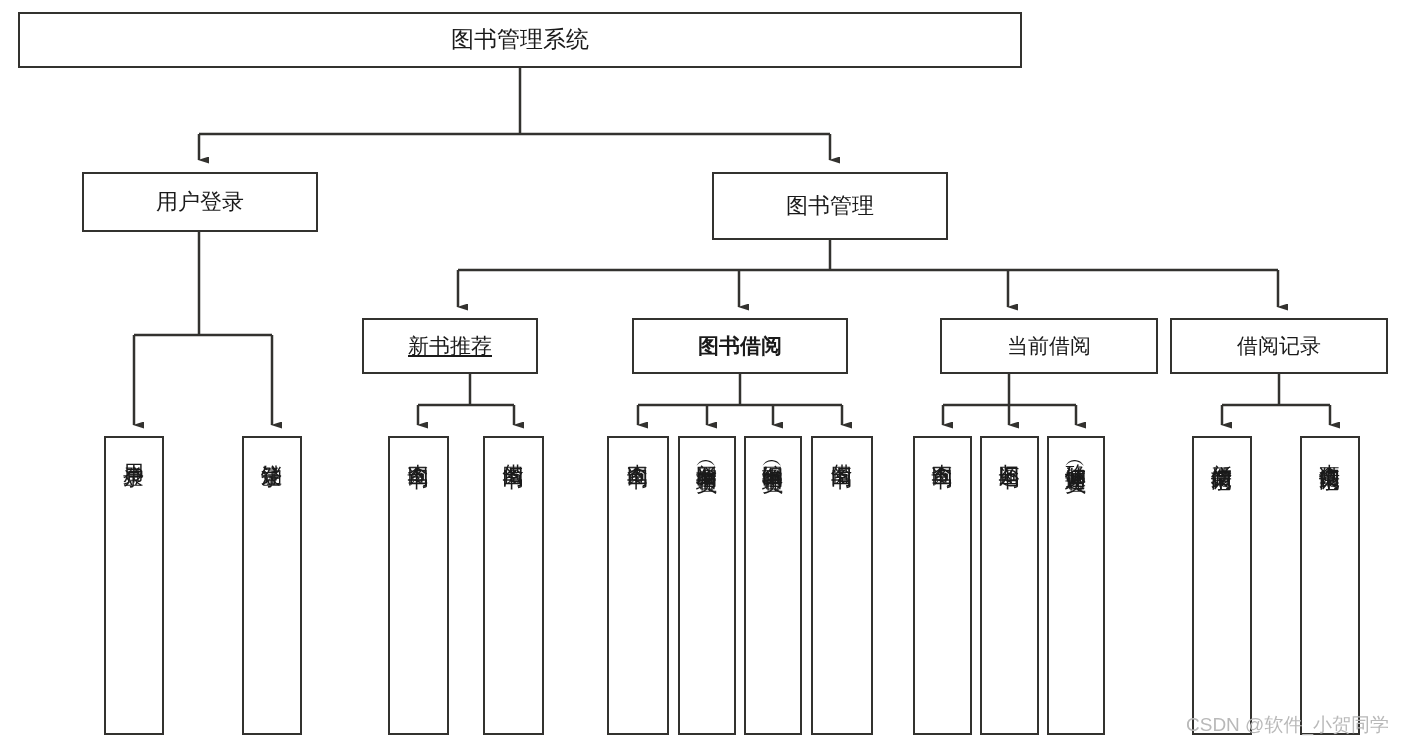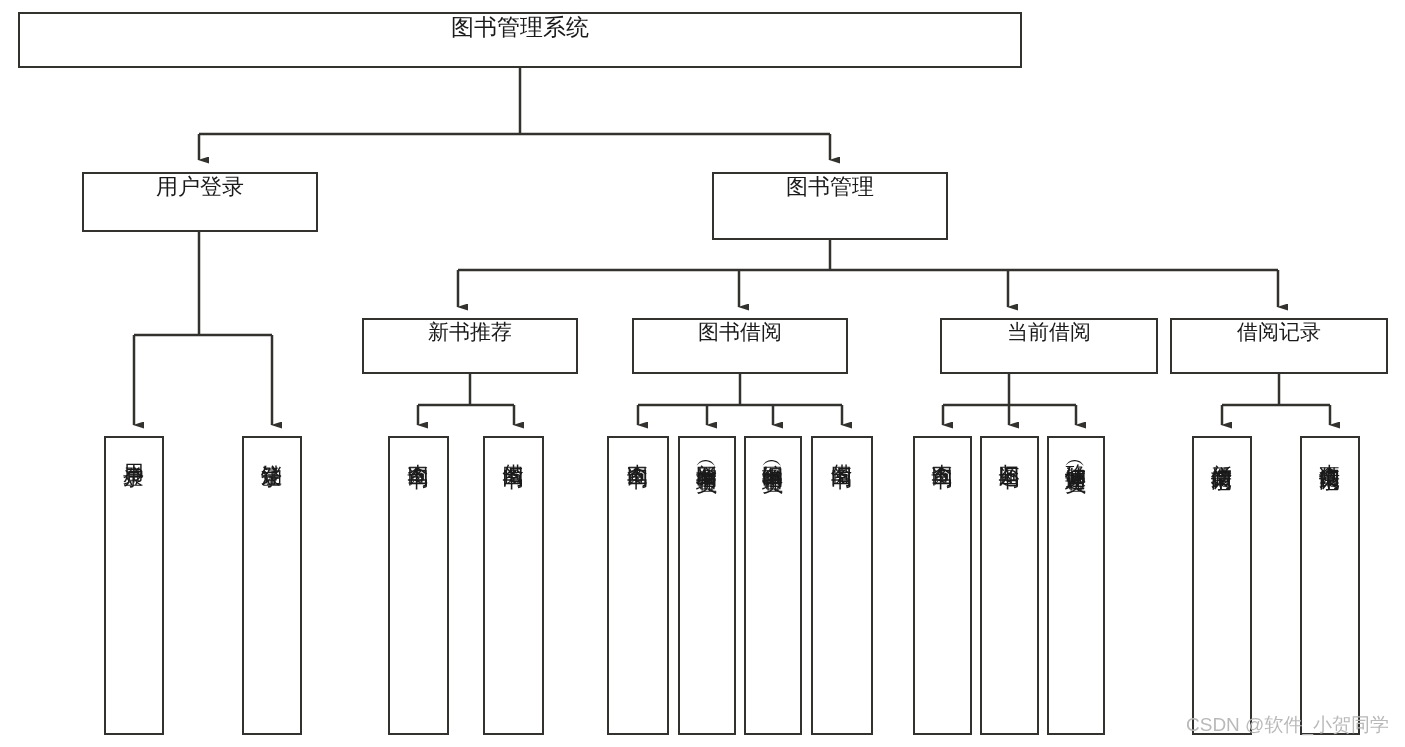--- a/index.html
+++ b/index.html
@@ -16,21 +16,21 @@
     height: 747px;
     background: #ffffff;
     overflow: hidden;
   }
   .node {
     position: absolute;
     box-sizing: border-box;
     border: 2.5px solid #33322f;
     background: #ffffff;
     display: flex;
-    align-items: flex-start;
+    align-items: center;
     justify-content: center;
     color: #1a1a1a;
     z-index: 3;
   }
   .node-label {
     display: block;
     line-height: 1.18;
     white-space: nowrap;
   }
   .node.root {
@@ -133,24 +133,24 @@
     <span class="node-label">图书管理系统</span>
   </div>
 
   <div class="node level2" style="left:82px; top:172px; width:236px; height:60px;">
     <span class="node-label">用户登录</span>
   </div>
   <div class="node level2" style="left:712px; top:172px; width:236px; height:68px;">
     <span class="node-label">图书管理</span>
   </div>
 
-  <div class="node level3" style="left:362px; top:318px; width:216px; height:56px;">
+  <div class="node level3" style="left:362px; top:318px; width:176px; height:56px;text-decoration:underline;">
     <span class="node-label">新书推荐</span>
   </div>
-  <div class="node level3" style="left:632px; top:318px; width:216px; height:56px;">
+  <div class="node level3" style="left:632px; top:318px; width:216px; height:56px;font-weight:bold;">
     <span class="node-label">图书借阅</span>
   </div>
   <div class="node level3" style="left:900px; top:318px; width:218px; height:56px;margin-left:40px;">
     <span class="node-label">当前借阅</span>
   </div>
   <div class="node level3" style="left:1170px; top:318px; width:218px; height:56px;">
     <span class="node-label">借阅记录</span>
   </div>
 
   <div class="node leaf" style="left:104px; top:436px; width:60px; height:299px;">

